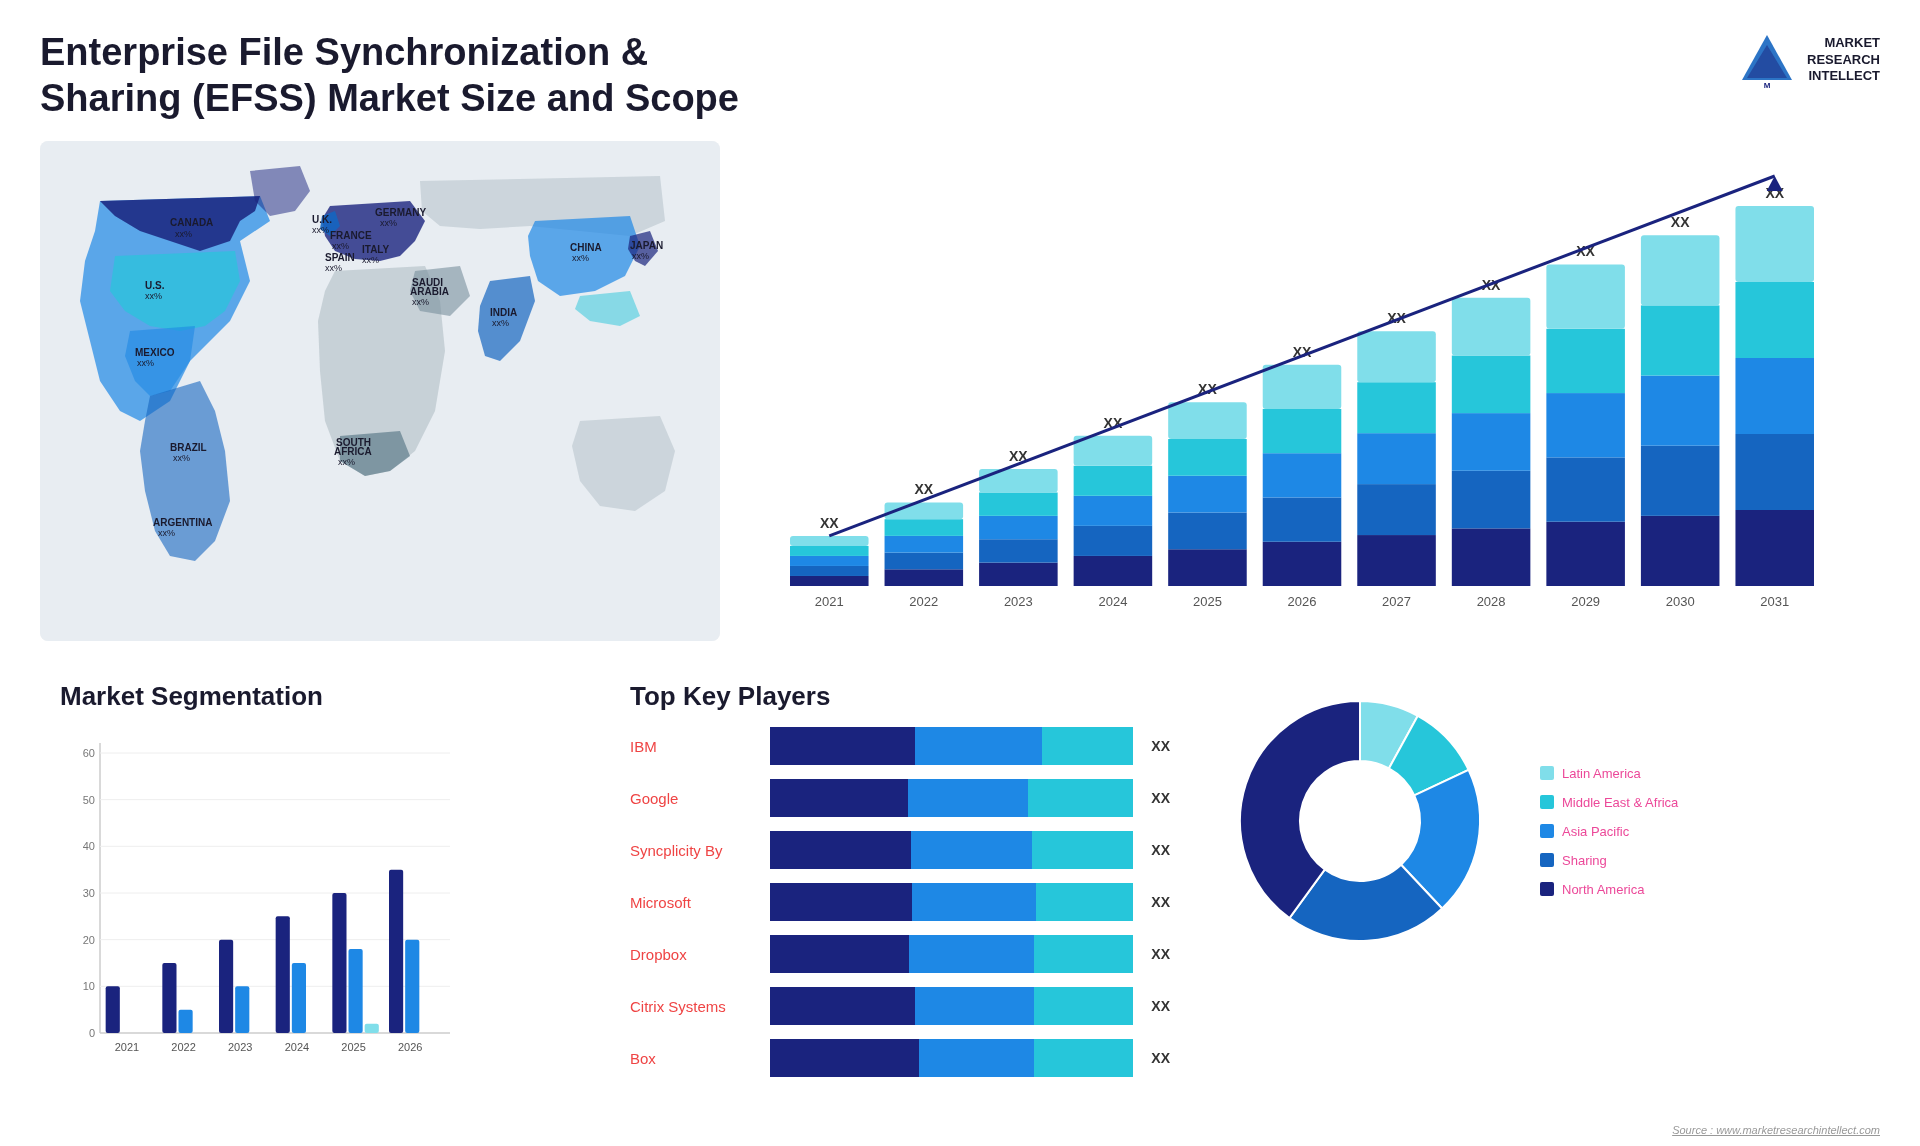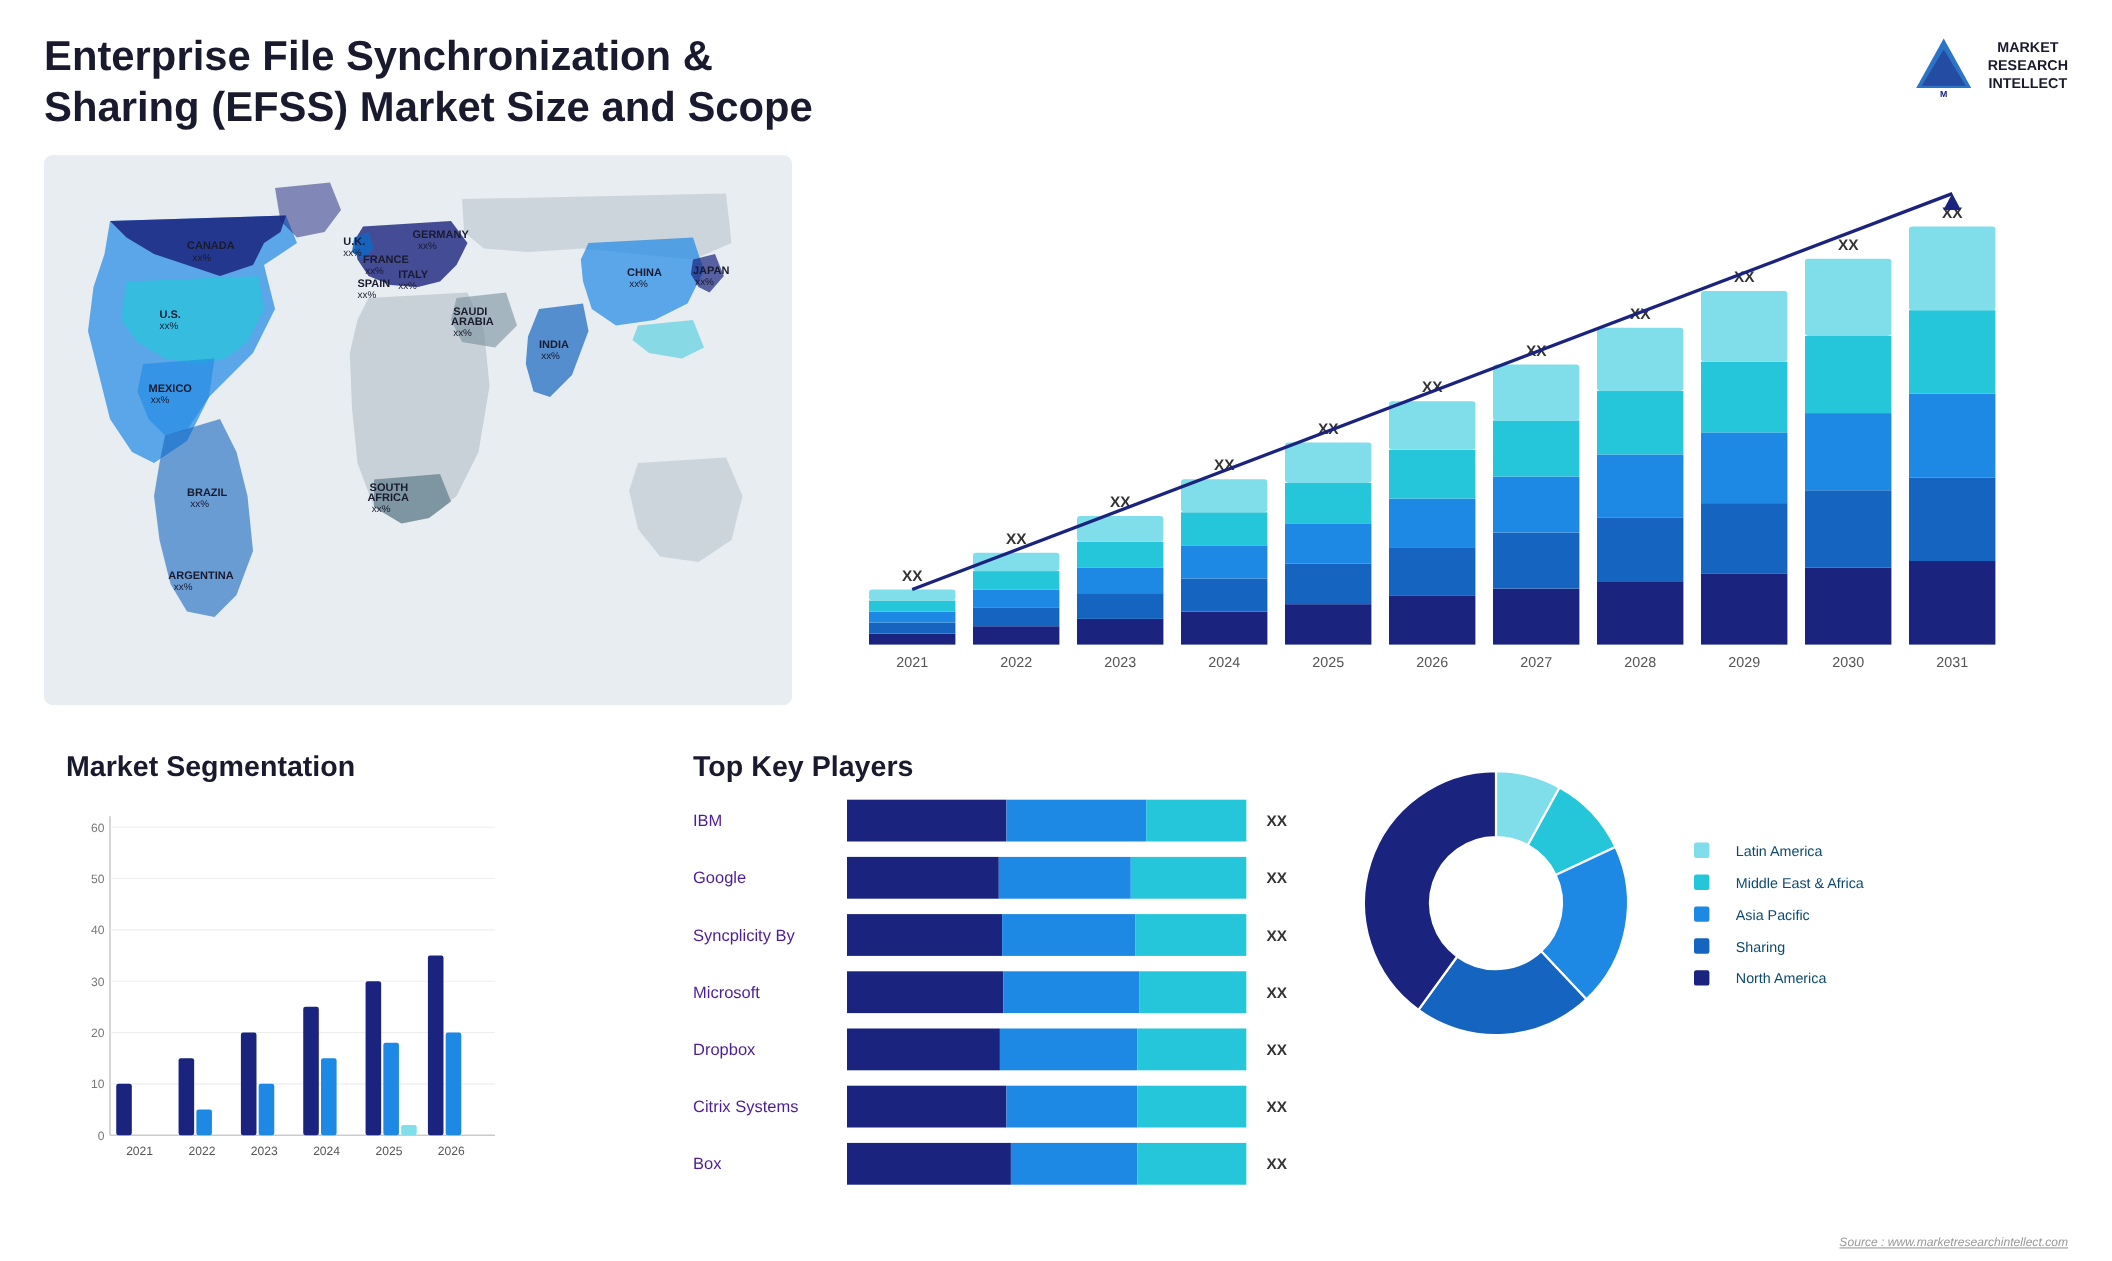--- a/index.html
+++ b/index.html
@@ -43,21 +43,21 @@
     .logo-icon {
       width: 60px;
       height: 60px;
     }
 
     .logo-text {
       font-size: 13px;
       font-weight: 700;
       color: #1a1a2e;
       line-height: 1.3;
-      text-align: center;
+      text-align: right;
     }
 
     
     .top-section {
       display: flex;
       gap: 20px;
       margin-bottom: 30px;
       height: 500px;
     }
 
@@ -130,21 +130,21 @@
 
     .player-row {
       display: flex;
       align-items: center;
       gap: 10px;
     }
 
     .player-name {
       width: 130px;
       font-size: 15px;
-      color: #4c1d95;
+      color: #ef4444;
       flex-shrink: 0;
     }
 
     .player-bar-wrap {
       flex: 1;
       height: 38px;
       position: relative;
       display: flex;
       align-items: center;
     }
@@ -182,23 +182,23 @@
 
     .donut-legend {
       display: flex;
       flex-direction: column;
       gap: 14px;
     }
 
     .donut-legend-item {
       display: flex;
       align-items: center;
-      gap: 24px;
+      gap: 8px;
       font-size: 13px;
-      color: #0c4a6e;
+      color: #ec4899;
     }
 
     .donut-legend-color {
       width: 14px;
       height: 14px;
       border-radius: 2px;
       flex-shrink: 0;
     }
 
     .source-text {

